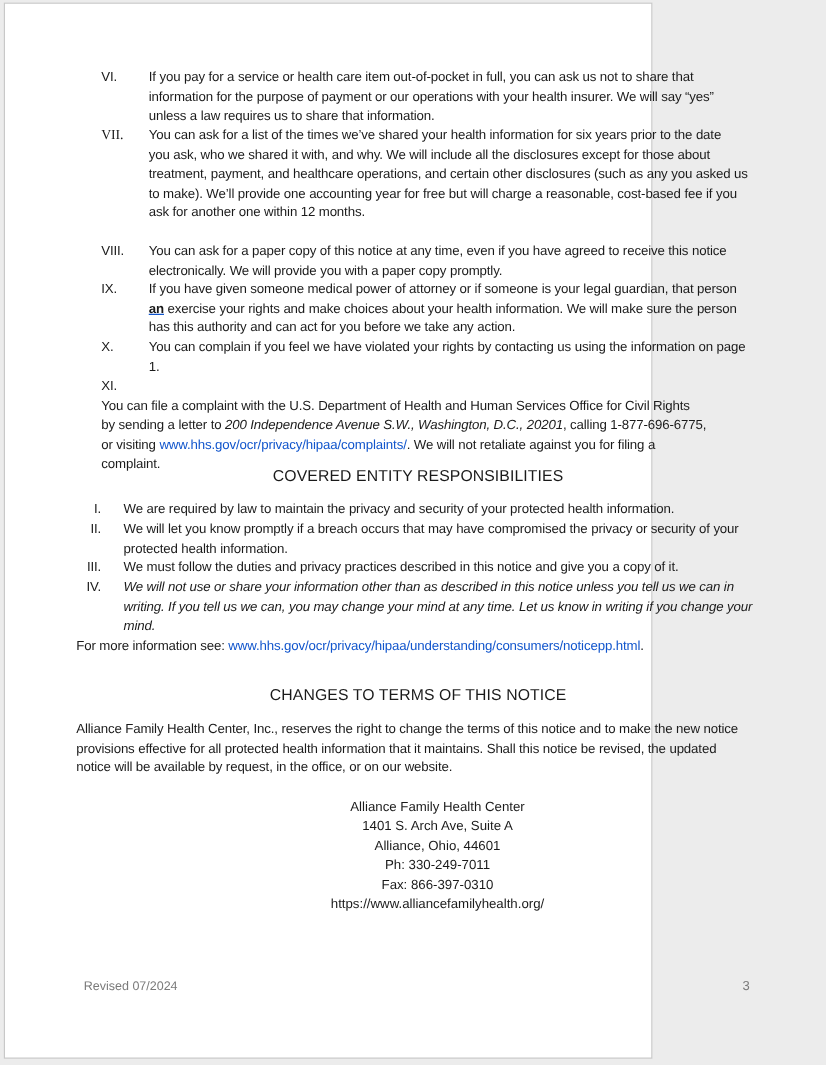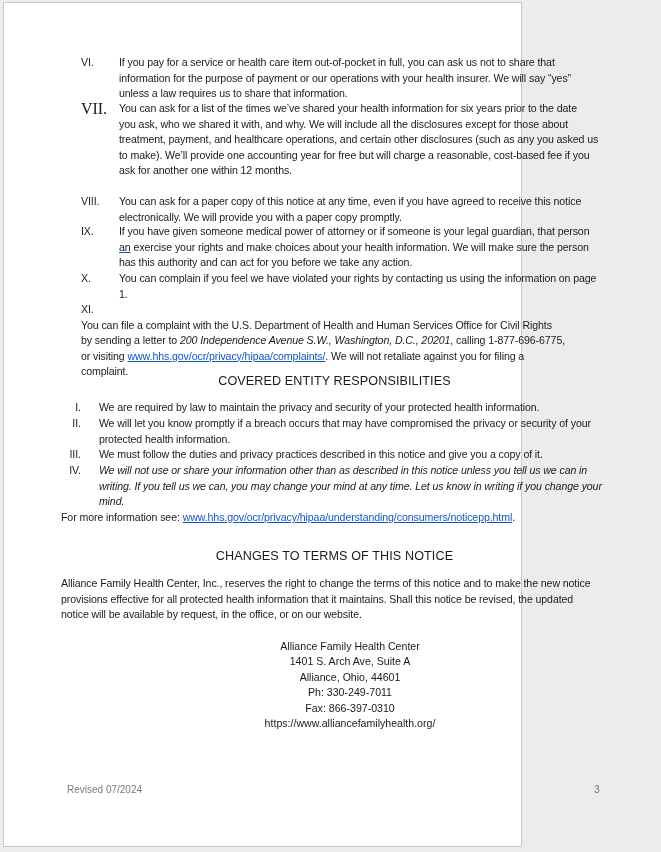--- a/index.html
+++ b/index.html
@@ -27,29 +27,29 @@
     .item {
       position: absolute;
       display: flex;
     }
     .item .num {
       flex: 0 0 auto;
       width: 38px;
     }
     .rights .item { left: 77px; width: 545px; }
     .rights .item .num { width: 38px; }
-    .rights .num.serif { font-family: "Liberation Serif", serif; font-size: 16px; }
+    .rights .num.serif { font-family: "Liberation Serif", serif; font-size: 11px; }
     .rights .item .txt { width: 505px; }
 
     .resp .item { left: 48px; width: 575px; }
     .resp .item .numwrap { width: 29px; display:flex; justify-content:flex-end; padding-right: 0; }
     .resp .item .txt { width: 530px; margin-left: 4px; }
 
-    a.link { color: #1155cc; text-decoration: underline; }
-    .uline { text-decoration: underline; text-decoration-color: #1155cc; }
+    a.link { color: #1155cc; }
+    .uline { text-decoration: underline; text-decoration-color: #1155cc; font-weight: bold; }
     .ital { font-style: italic; }
 
     .heading {
       position: absolute;
       left: 0; width: 661px;
       text-align: center;
       font-size: 12.6px;
       color: #1a1a1a;
       letter-spacing: 0.1px;
     }

